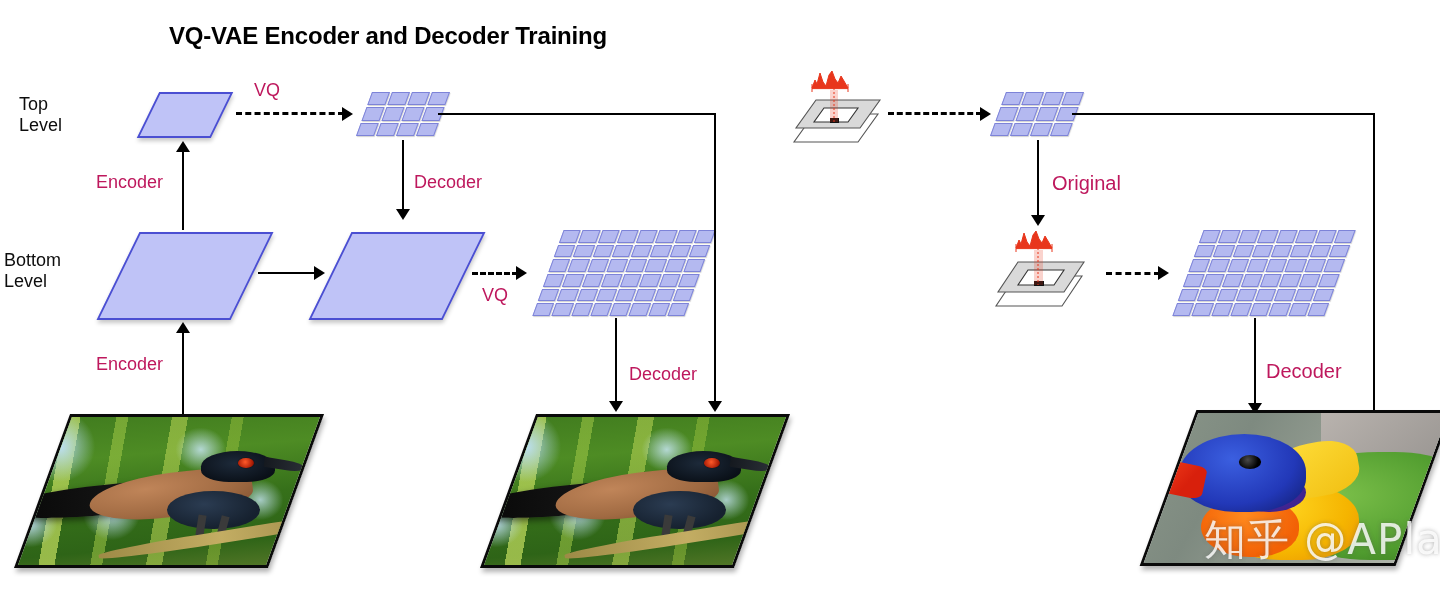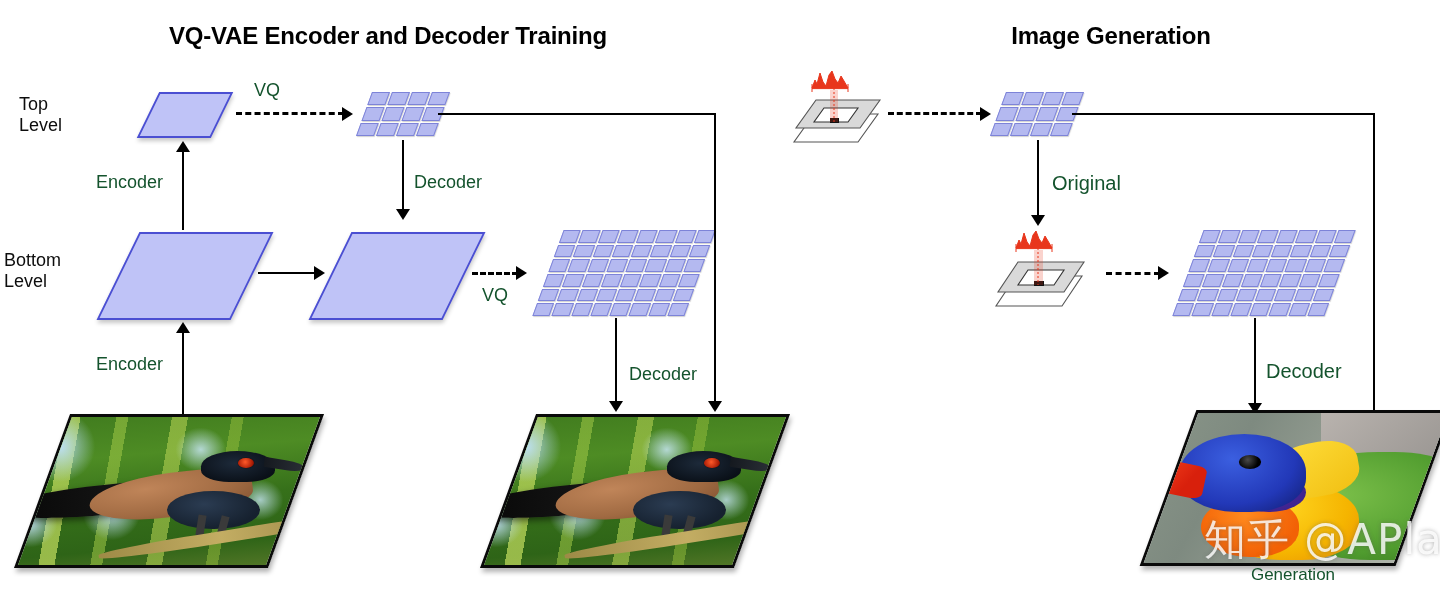--- a/index.html
+++ b/index.html
@@ -10,21 +10,21 @@
   }
   .stage{position:absolute;left:8px;top:0;width:1440px;height:603px;padding-left:32px;}
   .abs{position:absolute;}
 
   
   .title{
     font-size:24px;font-weight:bold;letter-spacing:-0.2px;
     text-align:center;white-space:nowrap;color:#000;
   }
   
-  .lbl{font-size:18px;white-space:nowrap;color:#14532d;}
+  .lbl{font-size:18px;white-space:nowrap;color:#be185d;}
   .lbl.cap{font-size:17px;text-align:center;}
   .lbl.big{font-size:20px;}
   .lvl{font-size:18px;line-height:21px;white-space:nowrap;text-align:left;}
 
   
   .plane{
     background:#bfc3f7;
     border:2px solid #4b4fd2;
     box-shadow:2px 3px 4px rgba(0,0,0,.22);
   }
@@ -173,21 +173,20 @@
     font-family:"DejaVu Sans",sans-serif;
     pointer-events:none;
   }
 </style>
 </head>
 <body>
 
 <div class="stage">
 
   <div class="abs title" style="left:155px;top:22px;width:450px;">VQ-VAE Encoder and Decoder Training</div>
-  <div class="abs title" style="left:903px;top:22px;width:400px;">Image Generation</div>
 
   <div class="abs lvl" style="left:4px;top:94px;margin-left:7px;">
     <div>Top</div>
     <div>Level</div>
   </div>
   <div class="abs lvl" style="left:-4px;top:250px;">
     <div>Bottom</div>
     <div>Level</div>
   </div>
 
@@ -452,17 +451,16 @@
       <div class="gbody"></div>
         <div class="ybreast"></div>
         <div class="obreast"></div>
       <div class="ycollar"></div>
         <div class="nape"></div>
       <div class="bhead"></div>
         <div class="rbeak"></div>
         <div class="eye2"></div>
     </div>
   </div>
-  <div class="abs lbl cap" style="left:1140px;top:565px;width:290px;">Generation</div>
 
   <div class="wm" style="left:1196px;top:512px;">知乎 @APlayBoy</div>
 
 </div>
 
 </body></html>

